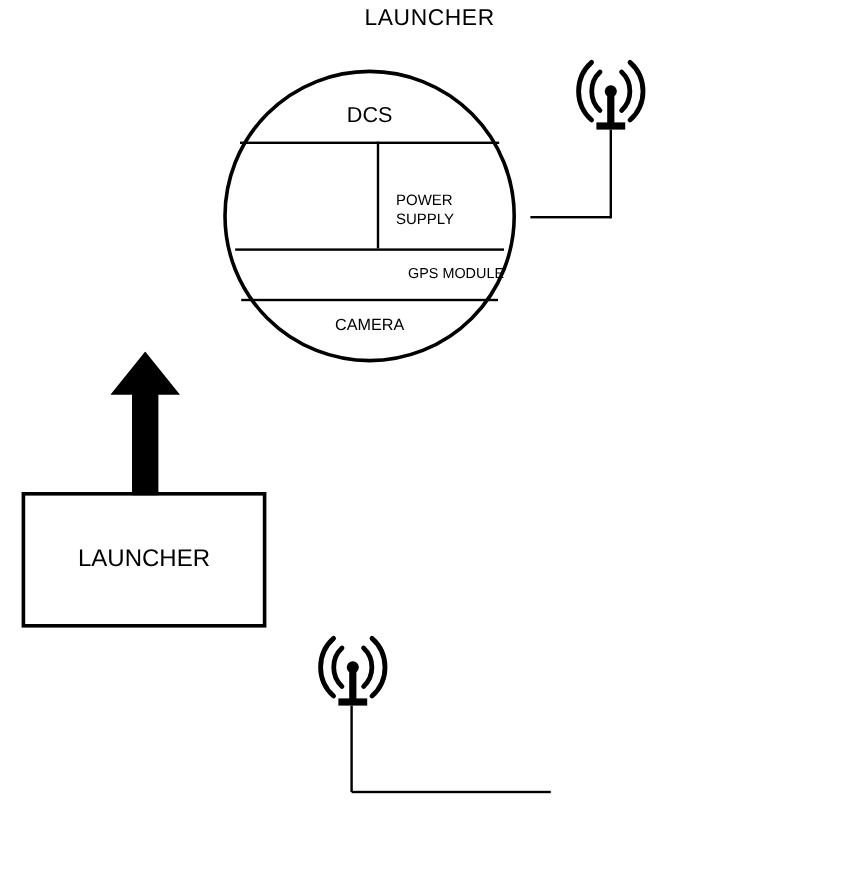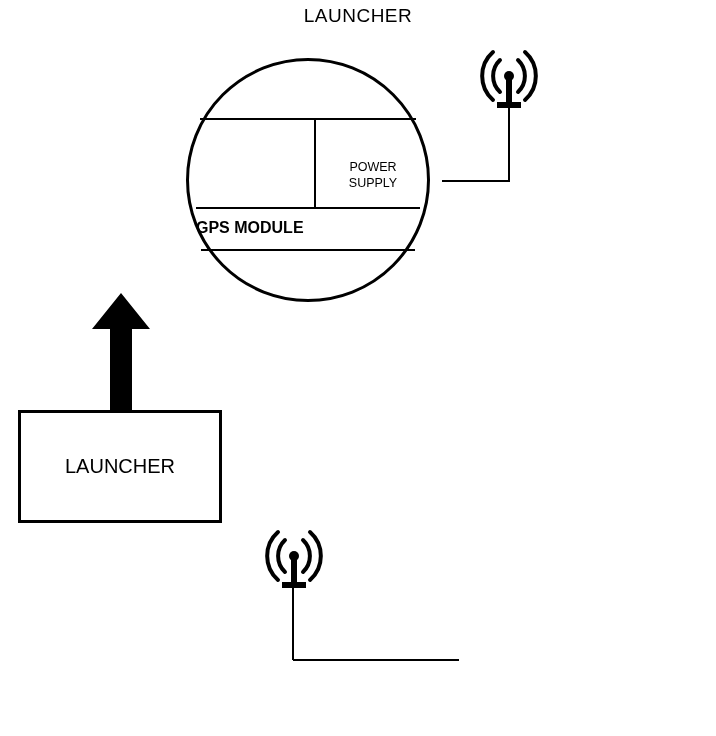--- a/index.html
+++ b/index.html
@@ -74,29 +74,28 @@
   .wireless {
     left: 203px;
     top: 152px;
     width: 108px;
     text-align: left;
   }
   .power {
     left: 330px;
     top: 159px;
     width: 86px;
-    text-align: center;
+    text-align: left;
   }
   .gps {
     left: 196px;
     top: 220px;
     width: 224px;
-    text-align: left;
-    font-size: 16px;
-    font-weight: bold;
+    text-align: right;
+    font-size: 12px;
   }
   .camera {
     left: 196px;
     top: 263px;
     width: 224px;
     text-align: center;
     font-size: 13.5px;
   }
 
   
@@ -158,28 +157,30 @@
   }
 </style>
 </head>
 <body>
 
 <div id="canvas">
 
   <div class="title">LAUNCHER</div>
 
   <div class="microbot-circle"></div>
+  <div class="dcs-label">DCS</div>
 
   <div class="hline h1"></div>
   <div class="vline v1"></div>
   <div class="hline h2"></div>
   <div class="hline h3"></div>
 
   <div class="cell-text power">POWER SUPPLY</div>
   <div class="cell-text gps">GPS MODULE</div>
+  <div class="cell-text camera">CAMERA</div>
 
   <div class="antenna" style="left:470px; top:44px; width:78px; height:68px;">
     <svg width="78" height="68" viewBox="0 0 78 68" xmlns="http://www.w3.org/2000/svg">
       <g fill="none" stroke="#000000" stroke-width="4" stroke-linecap="round">
         <path d="M30 16 A22 22 0 0 0 30 48"></path>
         <path d="M48 16 A22 22 0 0 1 48 48"></path>
         <path d="M23 8 A32 32 0 0 0 23 56"></path>
         <path d="M55 8 A32 32 0 0 1 55 56"></path>
       </g>
       <circle cx="39" cy="32" r="5" fill="#000000"></circle>

